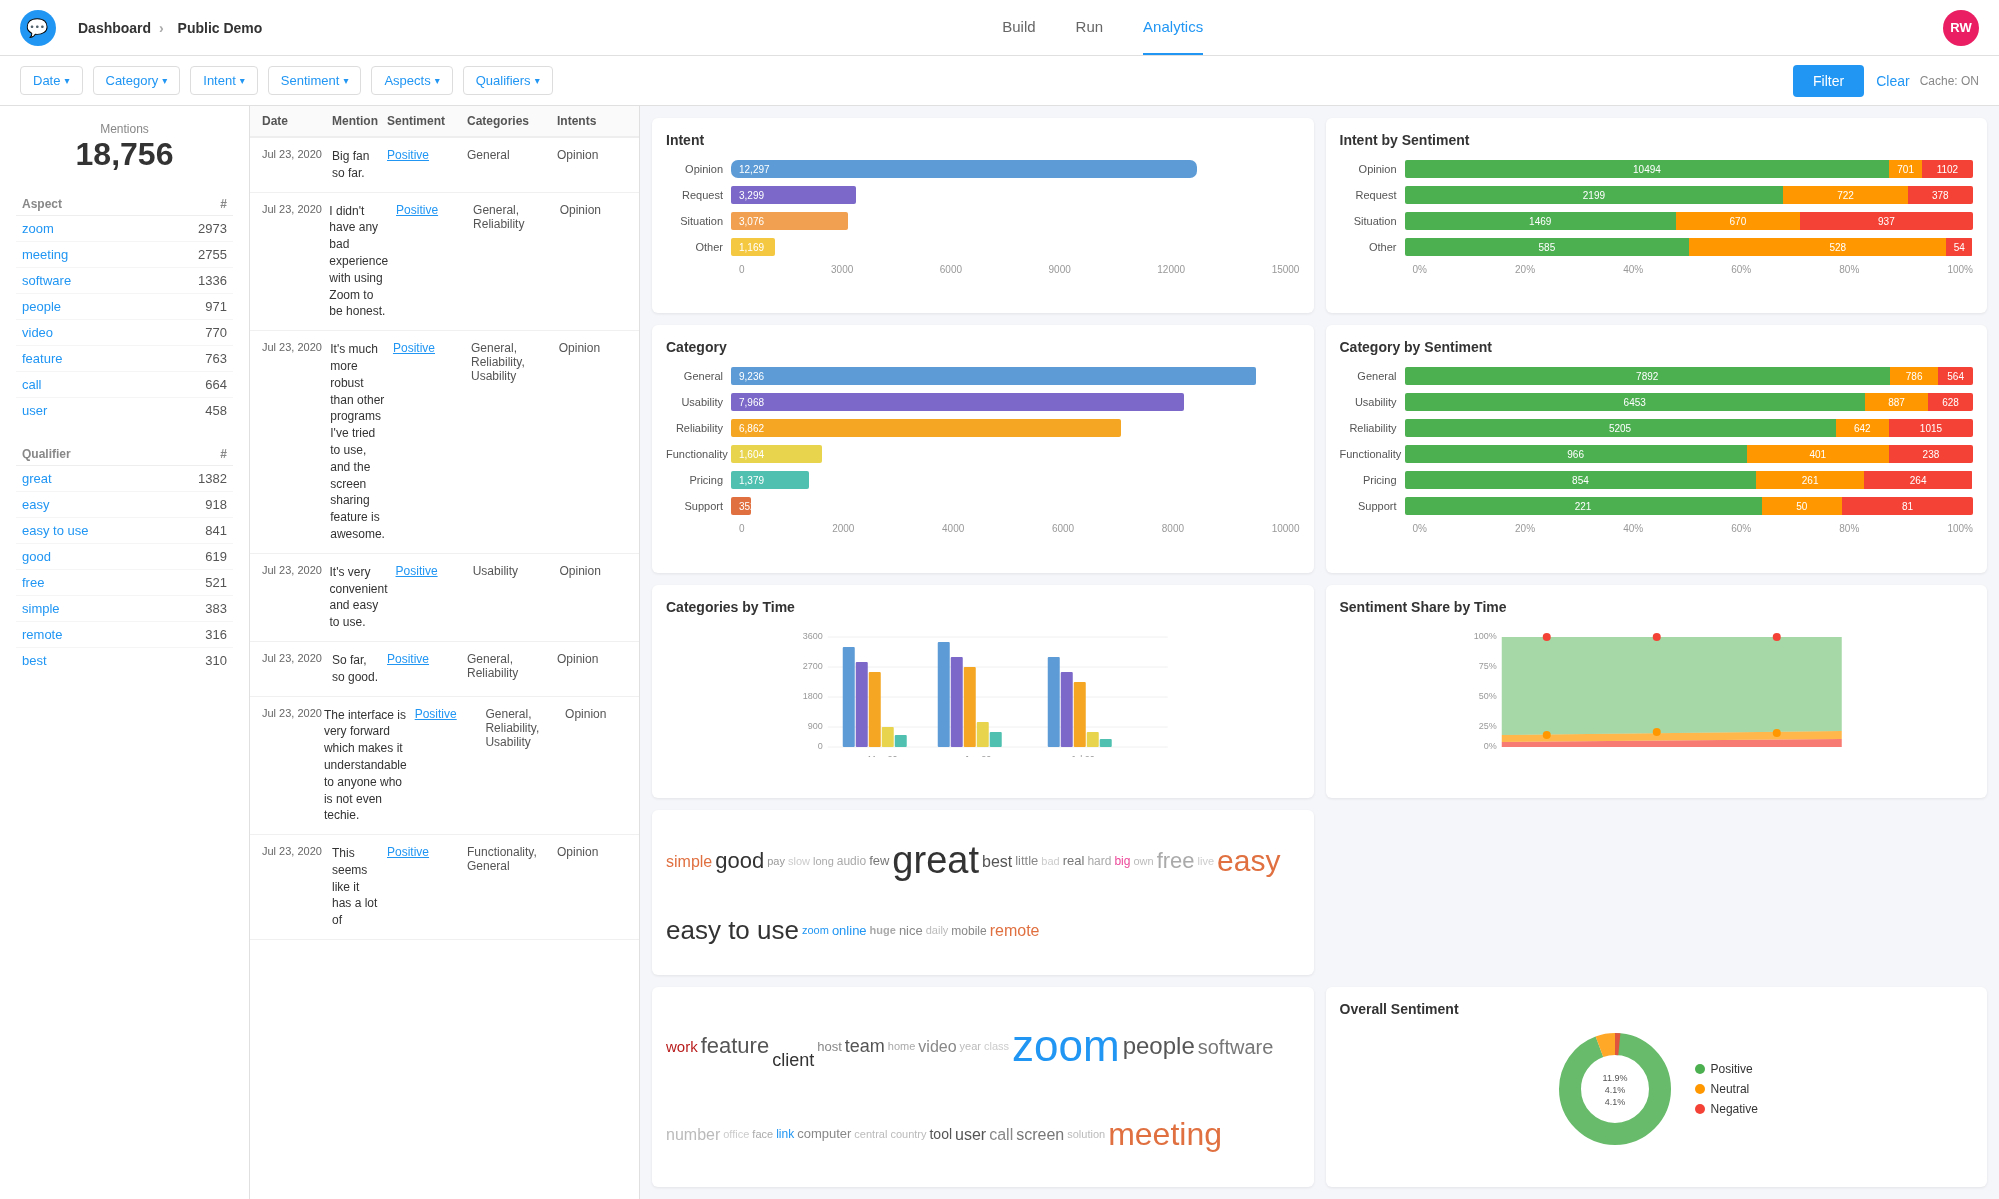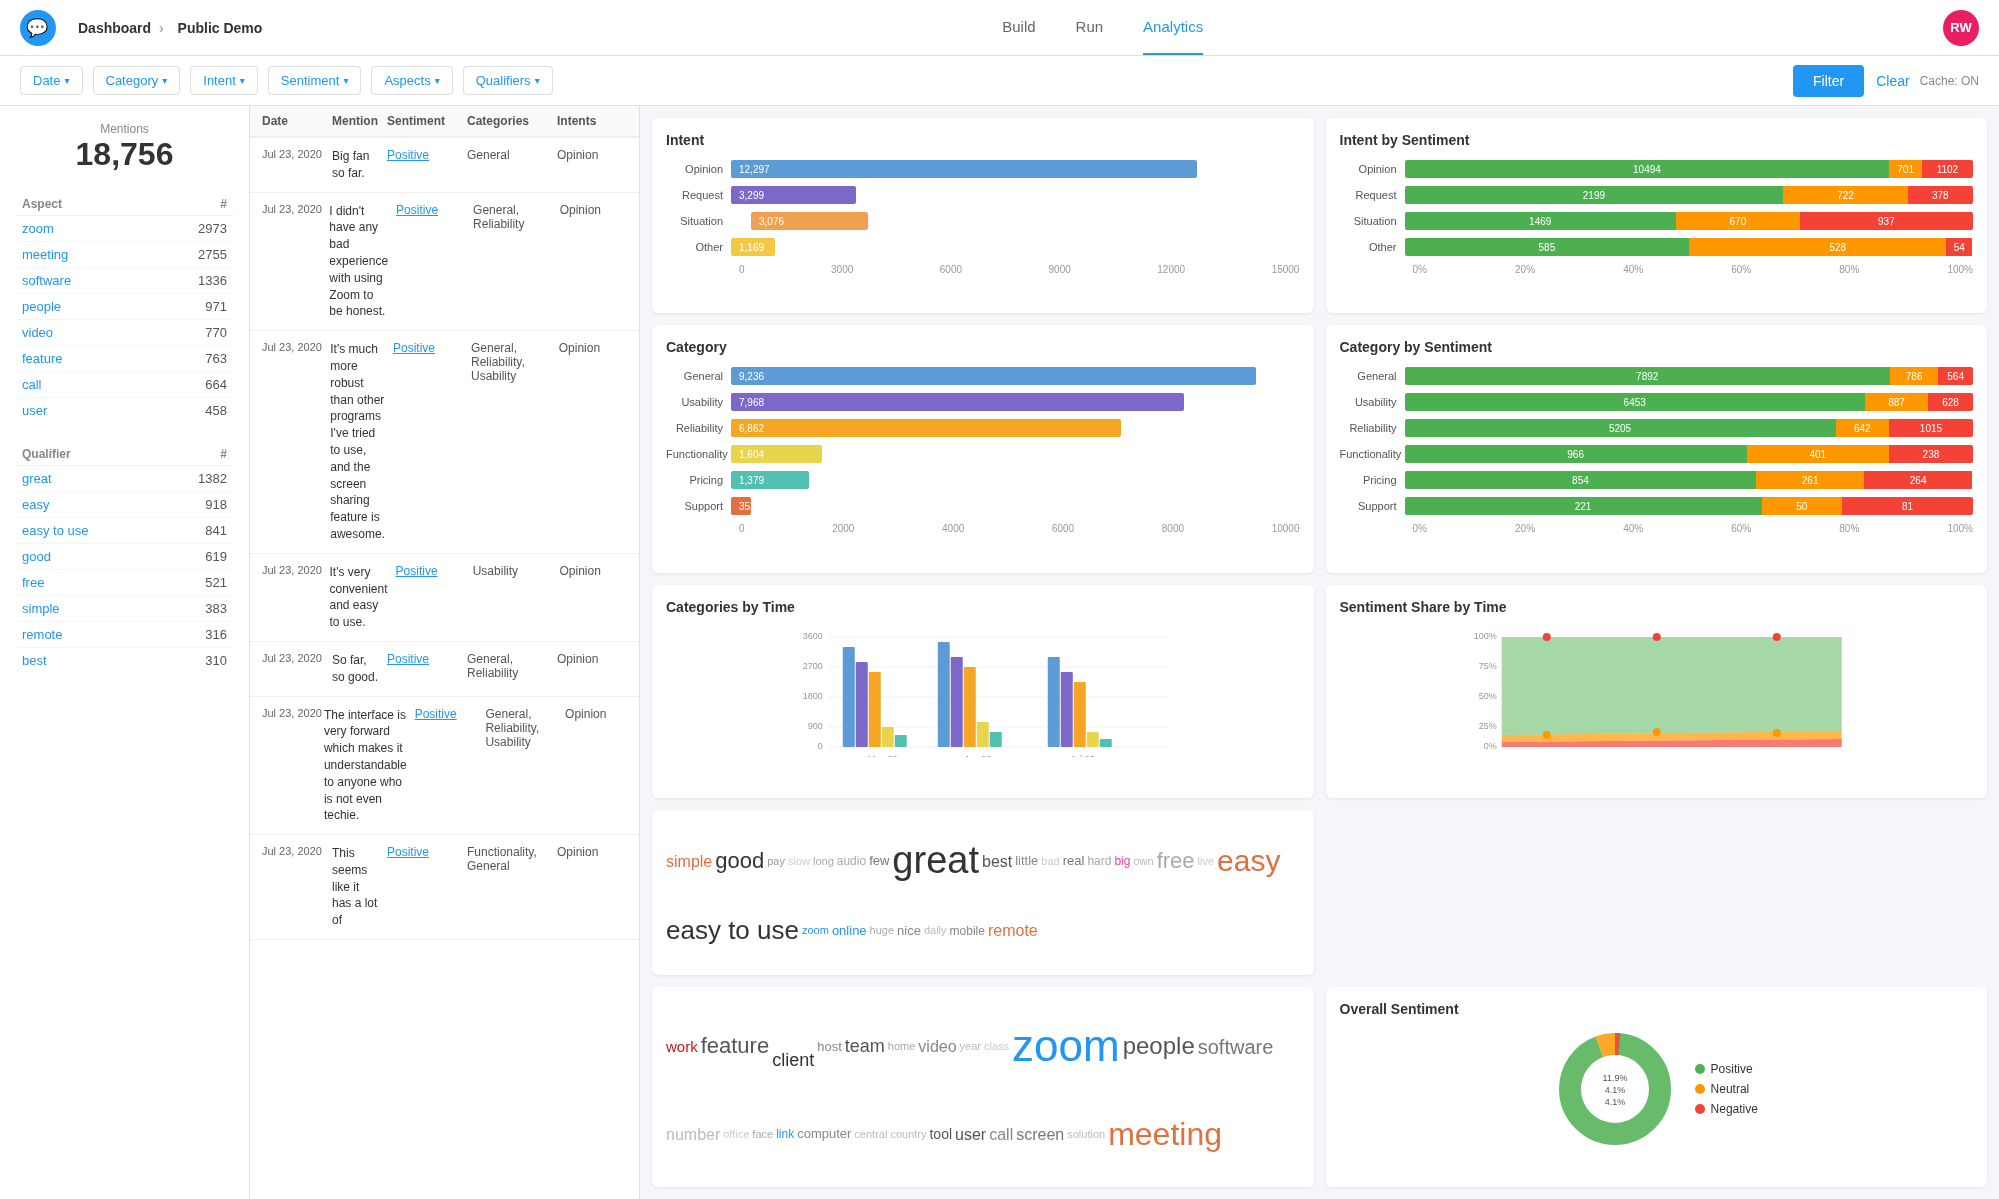--- a/index.html
+++ b/index.html
@@ -289,39 +289,39 @@
   </div>
 
   <div class="right-panel">
 
     <div class="chart-card">
       <div class="chart-title">Intent</div>
       <div id="intent-bars">
     <div class="bar-row">
       <div class="bar-label">Opinion</div>
       <div class="bar-container">
-        <div class="bar" style="width:81.98%;background:#5c9bd6;min-width:4px;">
+        <div class="bar" style="width:81.98%;background:#5c9bd6;min-width:4px;border-radius:7px;">
           <span style="padding-left:4px;font-size:10px;">12,297</span>
         </div>
       </div>
     </div>
 
     <div class="bar-row">
       <div class="bar-label">Request</div>
       <div class="bar-container">
         <div class="bar" style="width:21.993333333333336%;background:#7b68c8;min-width:4px;">
           <span style="padding-left:4px;font-size:10px;">3,299</span>
         </div>
       </div>
     </div>
 
     <div class="bar-row">
       <div class="bar-label">Situation</div>
       <div class="bar-container">
-        <div class="bar" style="width:20.506666666666668%;background:#f0a050;min-width:4px;margin-left:20px;">
+        <div class="bar" style="width:20.506666666666668%;background:#f0a050;min-width:4px;">
           <span style="padding-left:4px;font-size:10px;">3,076</span>
         </div>
       </div>
     </div>
 
     <div class="bar-row">
       <div class="bar-label">Other</div>
       <div class="bar-container">
         <div class="bar" style="width:7.793333333333333%;background:#f5c842;min-width:4px;">
           <span style="padding-left:4px;font-size:10px;">1,169</span>
@@ -622,21 +622,21 @@
         <span style="font-size: 13px; color: rgb(119, 119, 119); line-height: 1.2; cursor: pointer;">real</span> 
         <span style="font-size: 12px; color: rgb(170, 170, 170); line-height: 1.2; cursor: pointer;">hard</span> 
         <span style="font-size: 12px; color: #ec4899; line-height: 1.2; cursor: pointer;">big</span> 
         <span style="font-size: 11px; color: rgb(187, 187, 187); line-height: 1.2; cursor: pointer;">own</span> 
         <span style="font-size: 22px; color: rgb(170, 170, 170); line-height: 1.2; cursor: pointer;">free</span> 
         <span style="font-size: 11px; color: rgb(204, 204, 204); line-height: 1.2; cursor: pointer;">live</span> 
         <span style="font-size: 30px; color: rgb(224, 112, 64); line-height: 1.2; cursor: pointer;">easy</span> 
         <span style="font-size: 26px; color: rgb(51, 51, 51); line-height: 1.2; cursor: pointer;">easy to use</span> 
         <span style="font-size: 11px; color: rgb(33, 150, 243); line-height: 1.2; cursor: pointer;">zoom</span> 
         <span style="font-size: 13px; color: rgb(33, 150, 243); line-height: 1.2; cursor: pointer;">online</span> 
-        <span style="font-size: 11px; color: rgb(170, 170, 170); line-height: 1.2; cursor: pointer;">huge</span> 
+        <span style="font-size: 11px; color: rgb(170, 170, 170); line-height: 1.2; cursor: pointer; font-weight: bold;">huge</span> 
         <span style="font-size: 13px; color: rgb(136, 136, 136); line-height: 1.2; cursor: pointer;">nice</span> 
         <span style="font-size: 11px; color: rgb(187, 187, 187); line-height: 1.2; cursor: pointer;">daily</span> 
         <span style="font-size: 12px; color: rgb(136, 136, 136); line-height: 1.2; cursor: pointer;">mobile</span> 
         <span style="font-size: 16px; color: rgb(224, 112, 64); line-height: 1.2; cursor: pointer;">remote</span> 
       </div>
 
     <div class="word-cloud" id="word-cloud-right" style="grid-column:1;">
         <span style="font-size: 15px; color: #b91c1c; line-height: 1.2; cursor: pointer;">work</span> 
         <span style="font-size: 22px; color: rgb(85, 85, 85); line-height: 1.2; cursor: pointer;">feature</span> 
         <span style="font-size: 18px; color: rgb(51, 51, 51); line-height: 1.2; cursor: pointer; margin-top: 29px;">client</span> 

